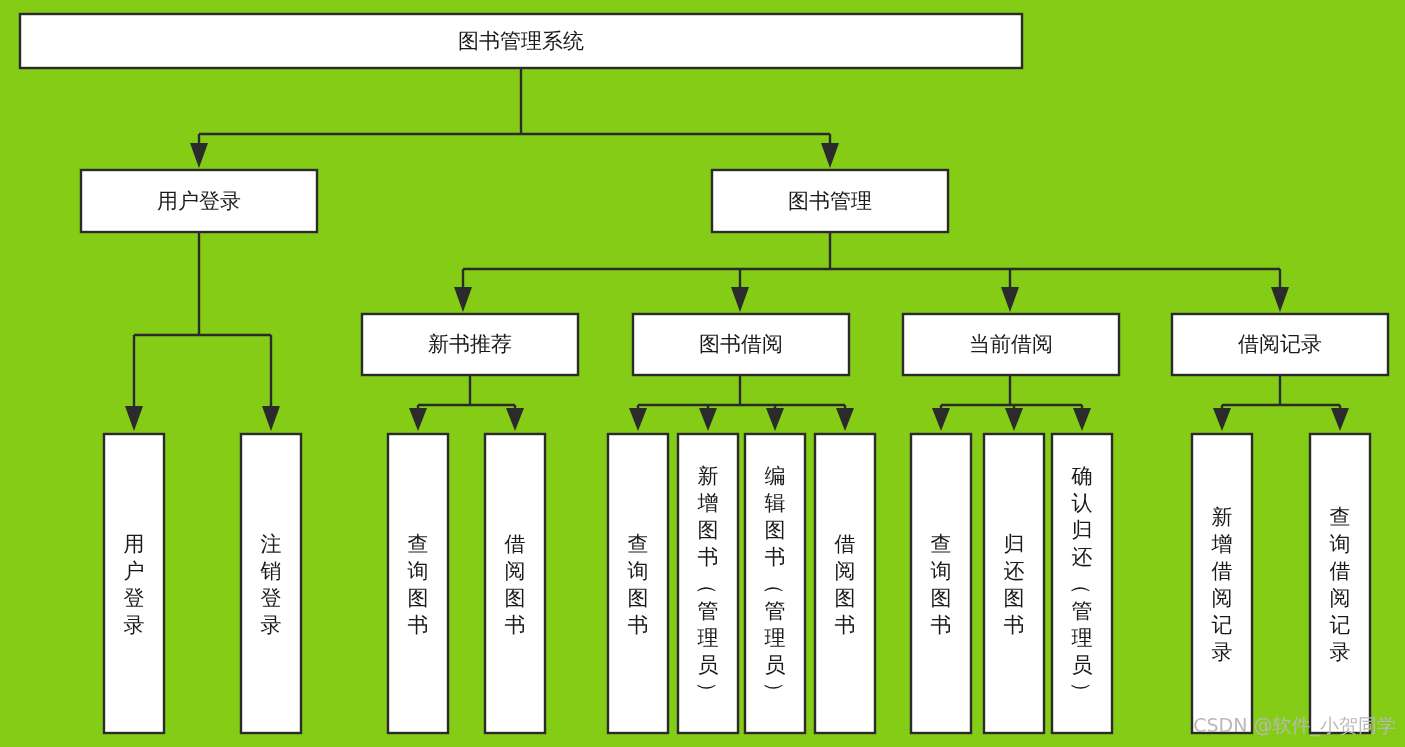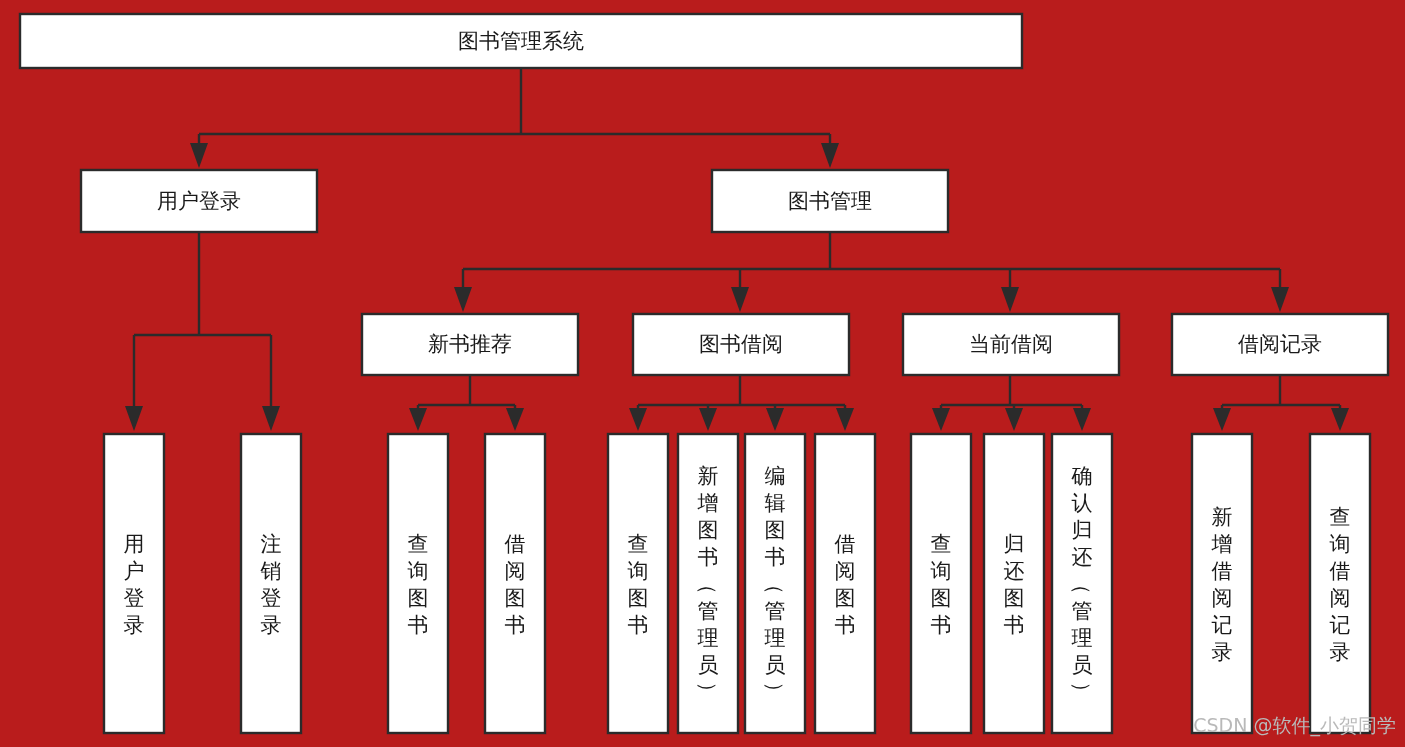--- a/index.html
+++ b/index.html
@@ -7,21 +7,21 @@
     padding: 0;
     background: #ffffff;
   }
   body {
     font-family: "DejaVu Sans", "Liberation Sans", sans-serif;
   }
   #diagram-root {
     position: relative;
     width: 1405px;
     height: 747px;
-    background: #b91c1c;
+    background: #84cc16;
     overflow: hidden;
   }
   svg#flow {
     position: absolute;
     left: 0;
     top: 0;
     width: 1405px;
     height: 747px;
     display: block;
   }

